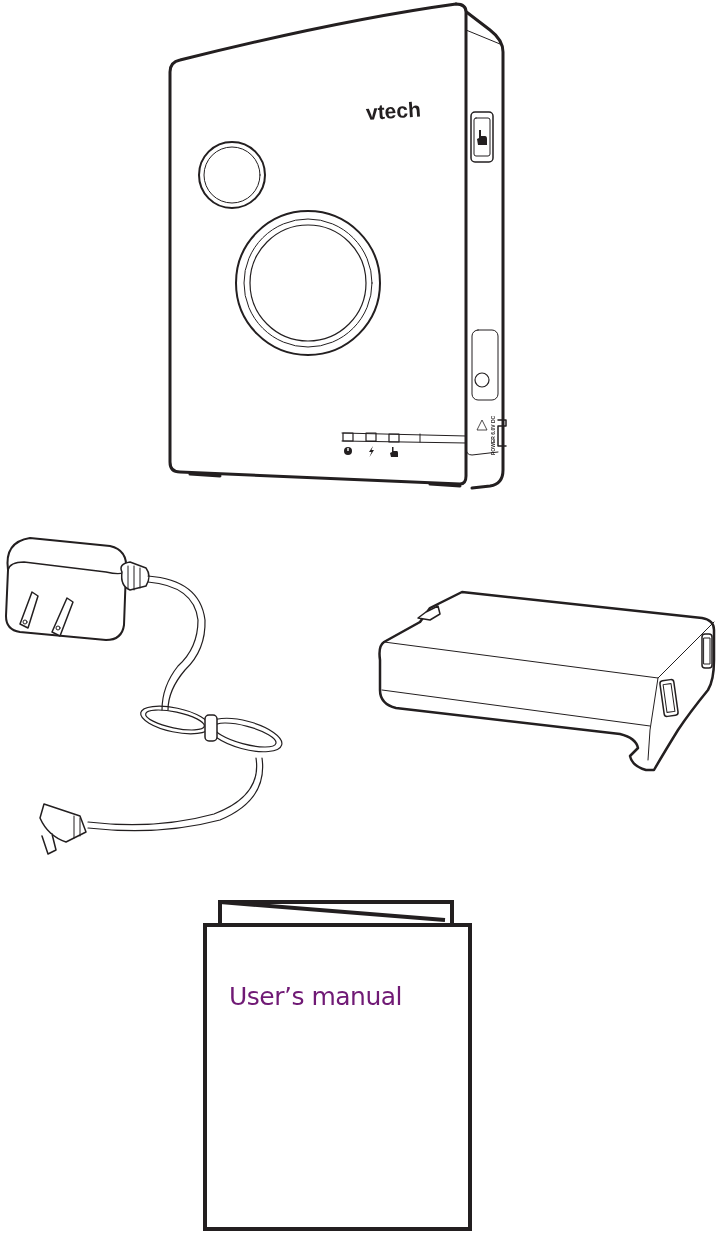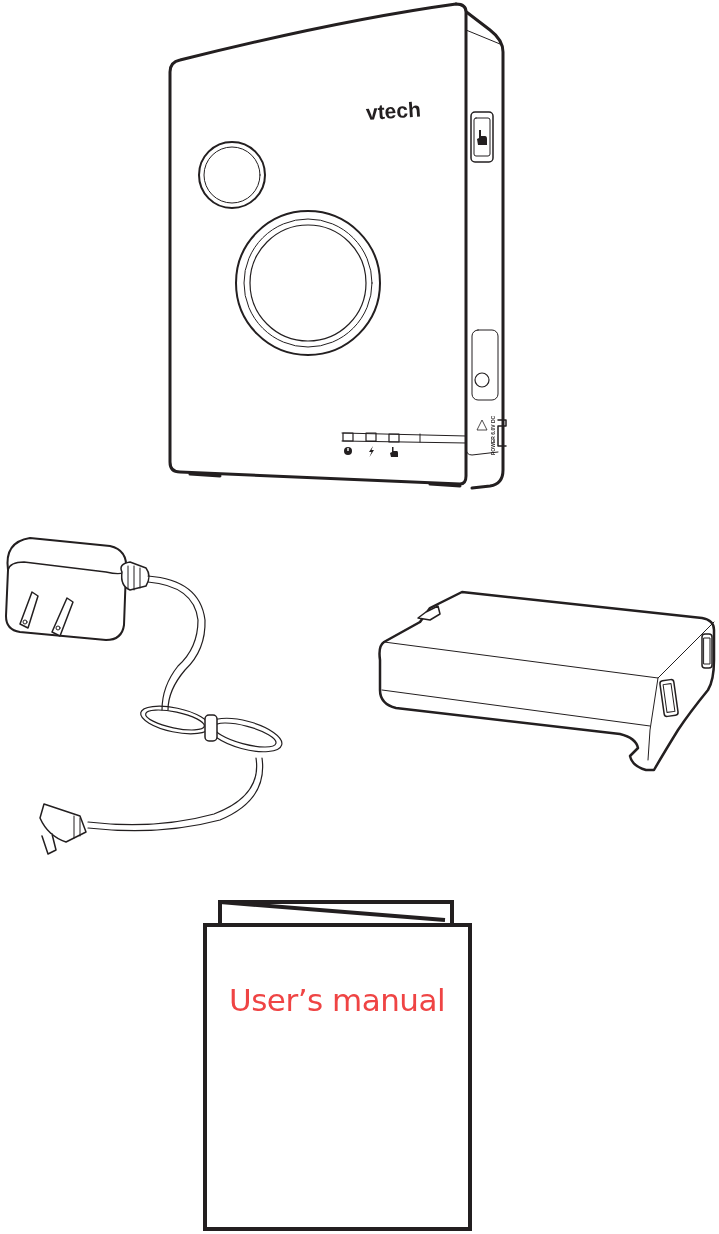--- a/index.html
+++ b/index.html
@@ -1,19 +1,19 @@
 <!DOCTYPE html>
 <html><head>
 <meta charset="utf-8">
 <style>
   html, body { margin: 0; padding: 0; background: #ffffff; }
   body { width: 719px; height: 1234px; position: relative; overflow: hidden; font-family: "Liberation Sans", sans-serif; }
   .item { position: absolute; }
   svg { display: block; }
-  .manual-title { position: absolute; font-family: "DejaVu Sans", sans-serif; font-size: 31px; color: #ef4444; white-space: nowrap; letter-spacing: -0.5px; }
+  .manual-title { position: absolute; font-family: "DejaVu Sans", sans-serif; font-size: 25px; color: #701a75; white-space: nowrap; letter-spacing: -0.5px; }
   .brand { font-family: "Liberation Sans", sans-serif; font-weight: bold; font-size: 21px; fill: #231f20; }
   .tiny { font-family: "Liberation Sans", sans-serif; font-size: 5px; font-weight: bold; fill: #231f20; }
 </style>
 </head>
 <body>
 
 <div class="item" style="left:160px; top:0px; width:360px; height:500px;">
   <svg width="360" height="500" viewBox="0 0 360 500">
     <g fill="none" stroke="#231f20" stroke-linejoin="round" stroke-linecap="round">
 

